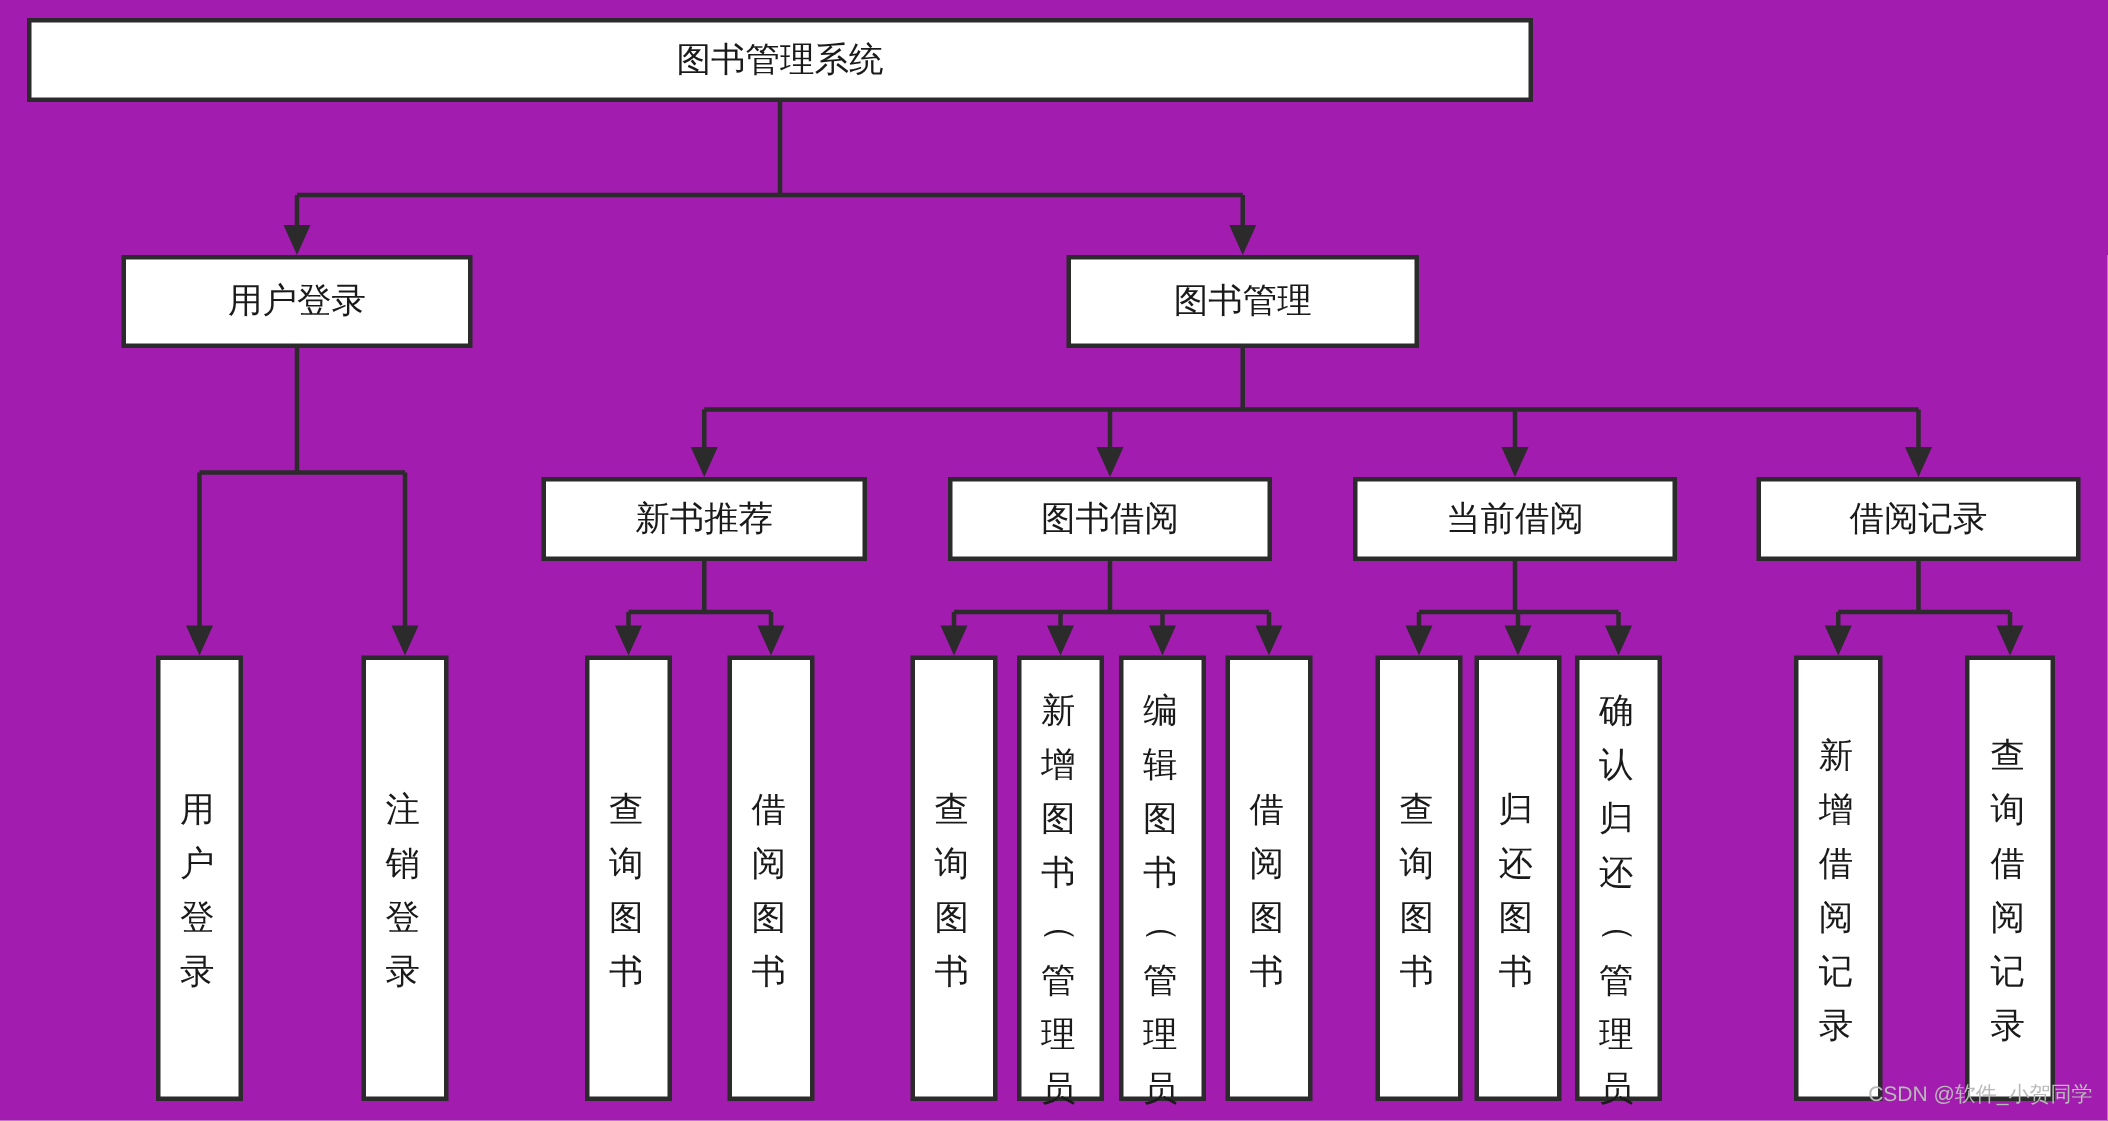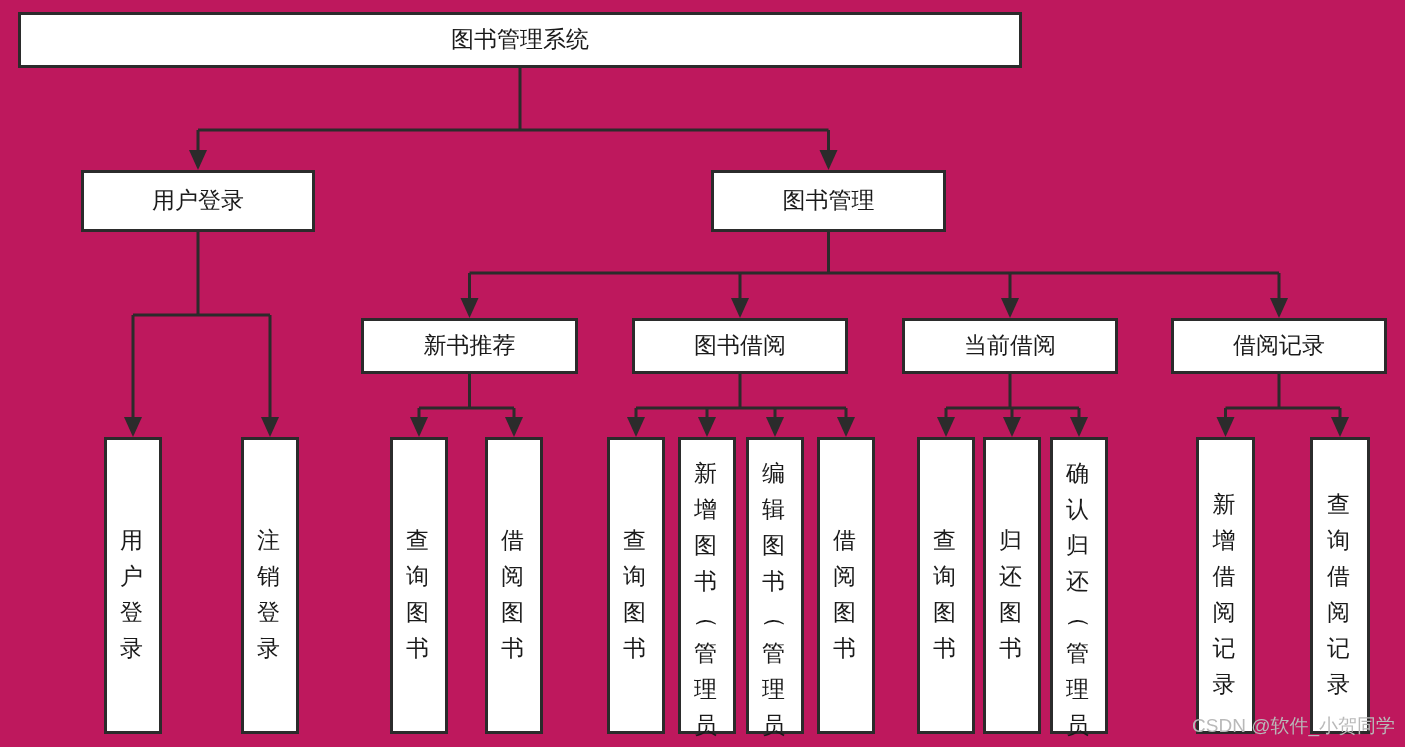--- a/index.html
+++ b/index.html
@@ -10,21 +10,21 @@
   body {
     width: 1405px;
     height: 747px;
     overflow: hidden;
     font-family: "Liberation Sans", "DejaVu Sans", sans-serif;
   }
   #diagram-root {
     position: relative;
     width: 1405px;
     height: 747px;
-    background: #be185d;
+    background: #a21caf;
   }
   #flow-svg {
     position: absolute;
     top: 0;
     left: 0;
     width: 1405px;
     height: 747px;
   }
   .node-rect {
     fill: #ffffff;
@@ -57,21 +57,21 @@
     font-size: 23px;
     fill: #1a1a1a;
     text-anchor: middle;
     letter-spacing: 3px;
   }
   .watermark-text {
     position: absolute;
     right: 10px;
     bottom: 8px;
     font-family: "Liberation Sans", "DejaVu Sans", sans-serif;
-    font-size: 19px;
+    font-size: 14px;
     color: #b9b9b9;
     white-space: nowrap;
     pointer-events: none;
   }
 </style>
 </head>
 <body>
 
 <div id="diagram-root">
 

